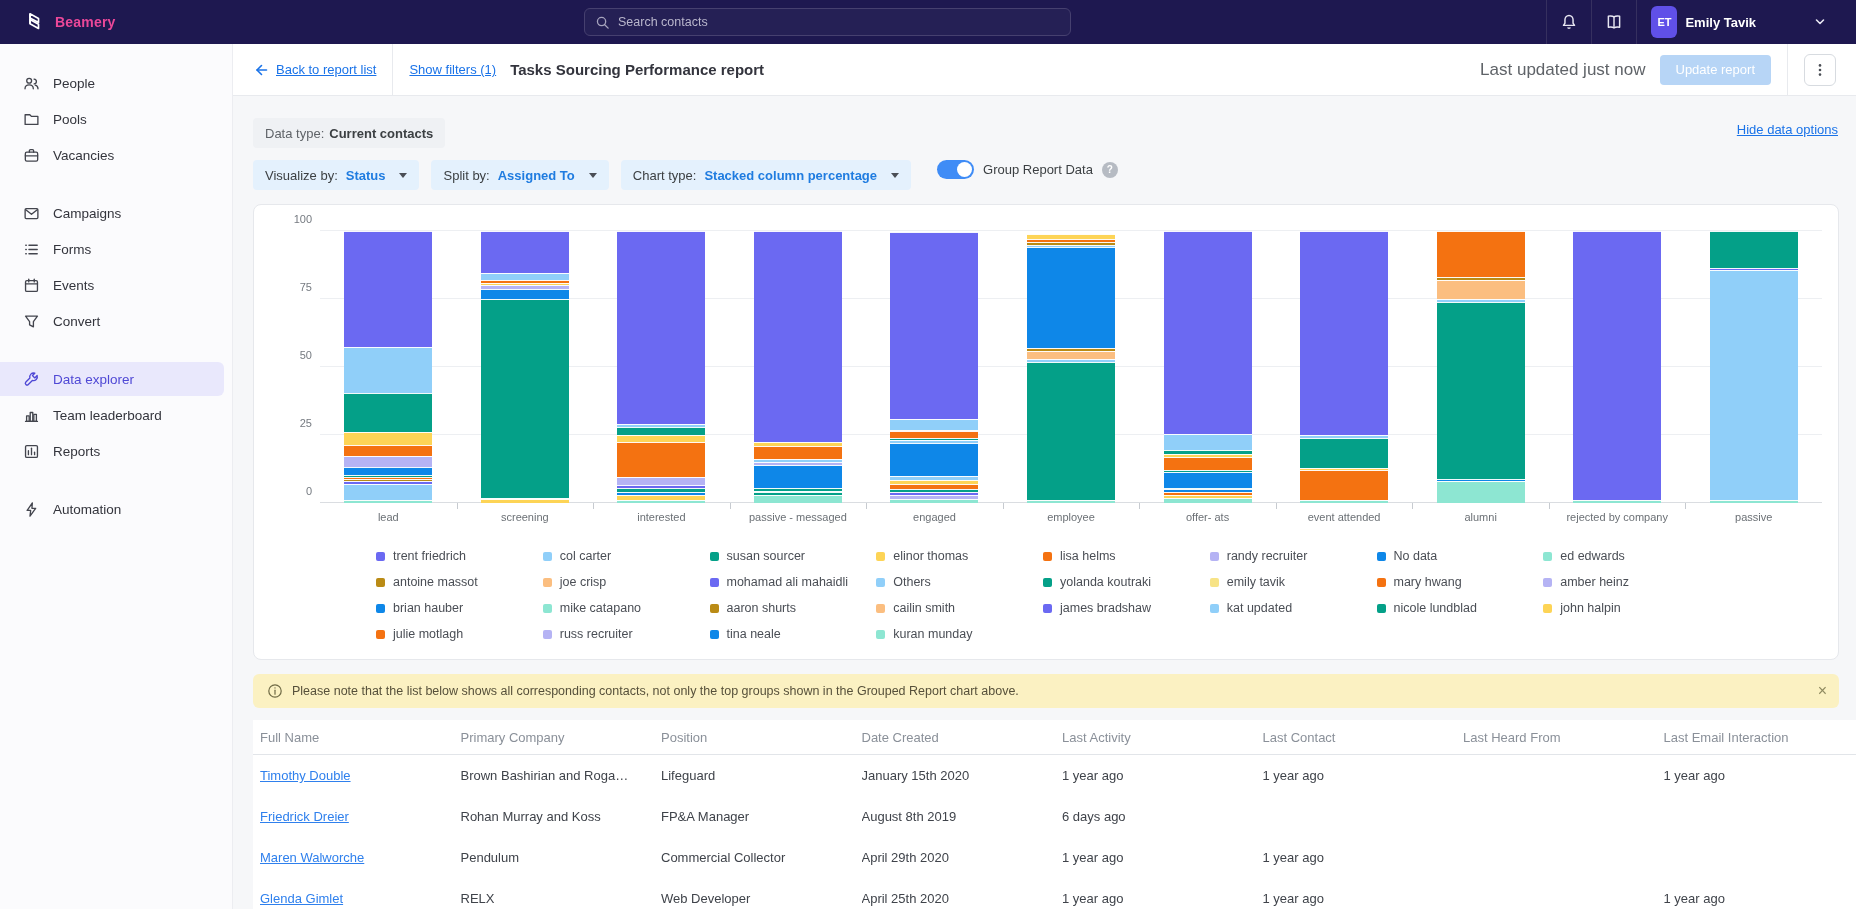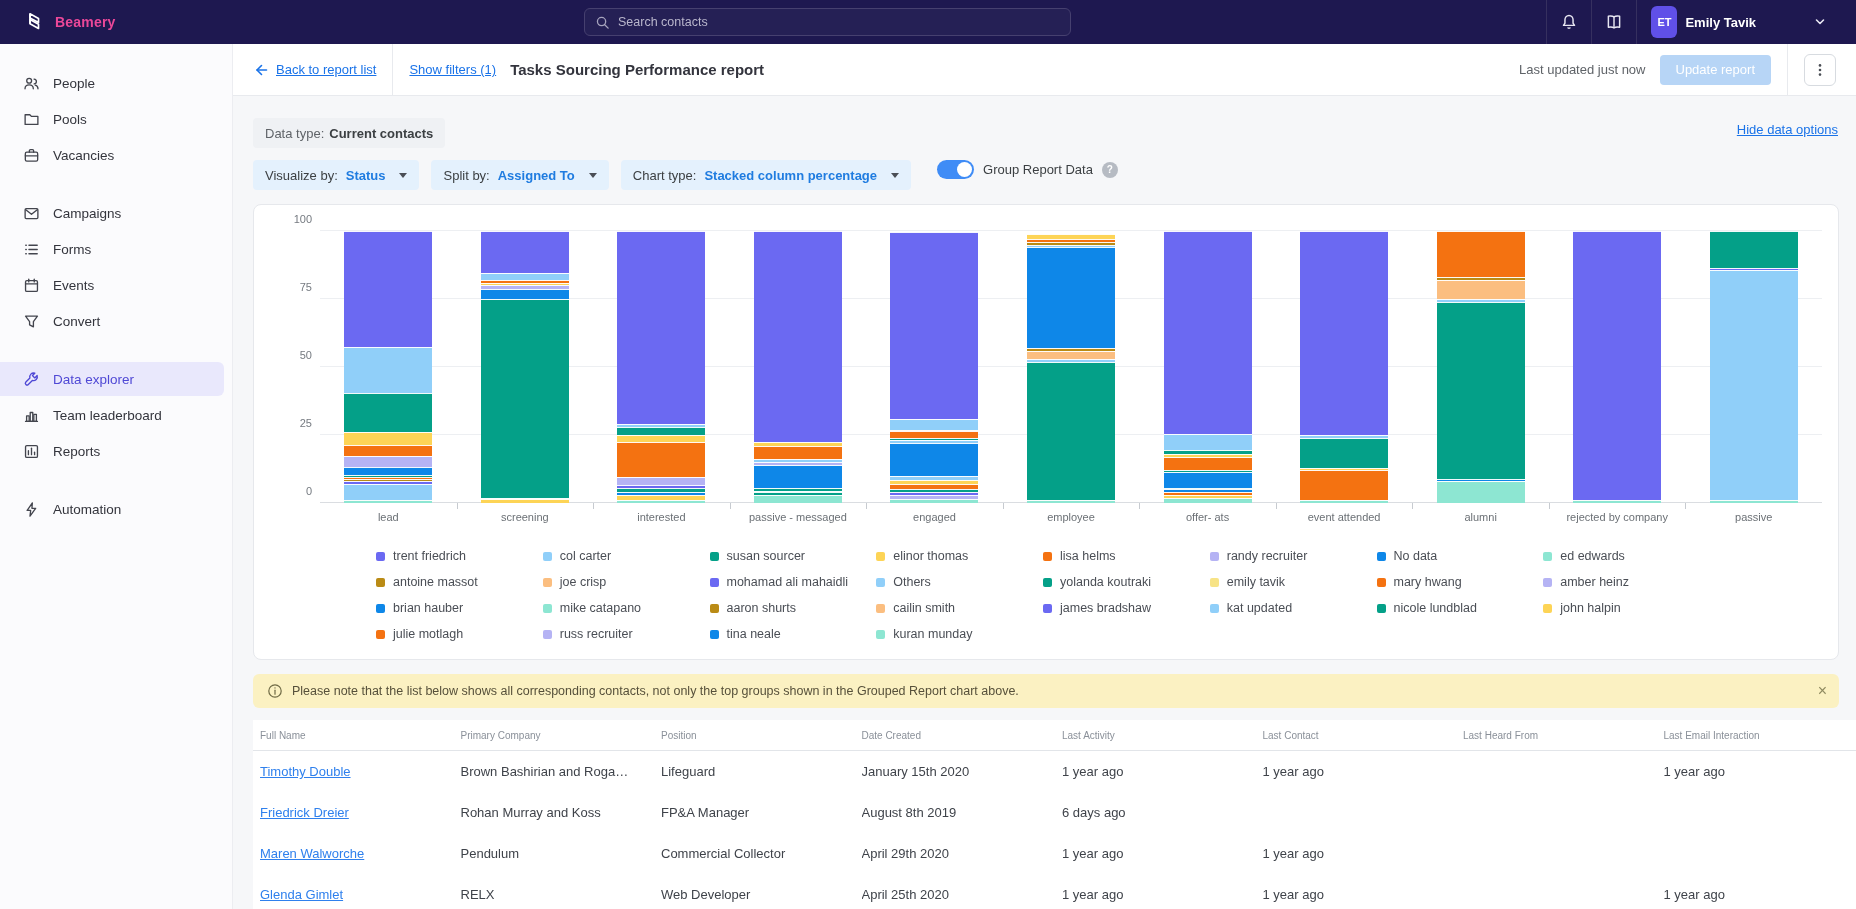--- a/index.html
+++ b/index.html
@@ -31,21 +31,21 @@
 
   
   .main { position:absolute; top:44px; left:233px; right:0; bottom:0; overflow:hidden; }
   .report-header { height:52px; background:#fff; border-bottom:1px solid #E8EAEE; display:flex; align-items:center; padding:0 20px; }
   .back-link { display:flex; align-items:center; gap:7px; color:#1A73E8; font-size:13px; cursor:pointer; }
   .back-link .txt { text-decoration:underline; }
   .hdr-vsep { width:1px; height:52px; background:#E8EAEE; margin:0 16px; }
   .filters-link { color:#1A73E8; font-size:13px; text-decoration:underline; cursor:pointer; }
   .report-title { font-size:15px; font-weight:700; color:#33343D; margin-left:14px; }
   .hdr-right { margin-left:auto; display:flex; align-items:center; }
-  .updated-txt { color:#5F6368; font-size:13px; margin-right:14px; }
+  .updated-txt { color:#5F6368; font-size:17px; margin-right:14px; }
   .update-btn { height:30px; padding:0 16px; background:#B7D5F6; color:#fff; font-size:13px; border:none; border-radius:4px; cursor:default; }
   .kebab-btn { width:32px; height:32px; border:1px solid #D7DBE0; border-radius:6px; background:#fff; display:flex; align-items:center; justify-content:center; cursor:pointer; margin-left:16px; }
 
   .content { padding:14px 18px 0 20px; }
   .row1 { display:flex; align-items:center; }
   .data-type-pill { display:inline-flex; align-items:center; gap:5px; height:30px; padding:0 12px; background:#EFF1F4; border-radius:4px; font-size:13px; color:#5F6368;margin-top:8px; }
   .data-type-pill b { color:#3C4043; font-weight:700; }
   .hide-link { margin-left:auto; color:#1A73E8; font-size:13px; text-decoration:underline; cursor:pointer; }
 
   .controls { display:flex; align-items:flex-start; gap:12px; margin-top:12px; }
@@ -78,21 +78,21 @@
   .swatch { width:9px; height:9px; border-radius:2px; flex:0 0 auto; }
 
   
   .banner { margin-top:14px; height:34px; background:#FBF1C2; border-radius:6px; display:flex; align-items:center; gap:9px; padding:0 14px; position:relative; width:1586px; }
   .banner-text { font-size:12.5px; color:#56503A; }
   .banner-close { position:absolute; right:12px; top:50%; transform:translateY(-50%); color:#8F8A60; font-size:16px; cursor:pointer; line-height:1; }
 
   
   .table-wrap { margin-top:12px; background:#fff; position:relative; width:1640px; }
   .thead { display:grid; grid-template-columns:repeat(8,200.5px) 40px; padding:10px 0 9px 7px; border-bottom:1px solid #E2E5E9; }
-  .th { font-size:10px; color:#8A9099; font-weight:400; }
+  .th { font-size:13px; color:#8A9099; font-weight:400; }
   .trow { display:grid; grid-template-columns:repeat(8,200.5px) 40px; height:41px; align-items:center; padding-left:7px; }
   .td { font-size:13px; color:#3F434A; padding-right:14px; white-space:nowrap; overflow:hidden; }
   .td a { color:#2F80ED; text-decoration:underline; cursor:pointer; }
 </style>
 </head>
 <body>
 
 <header class="topnav">
   <div class="brand">
     <span style="display:flex;">

